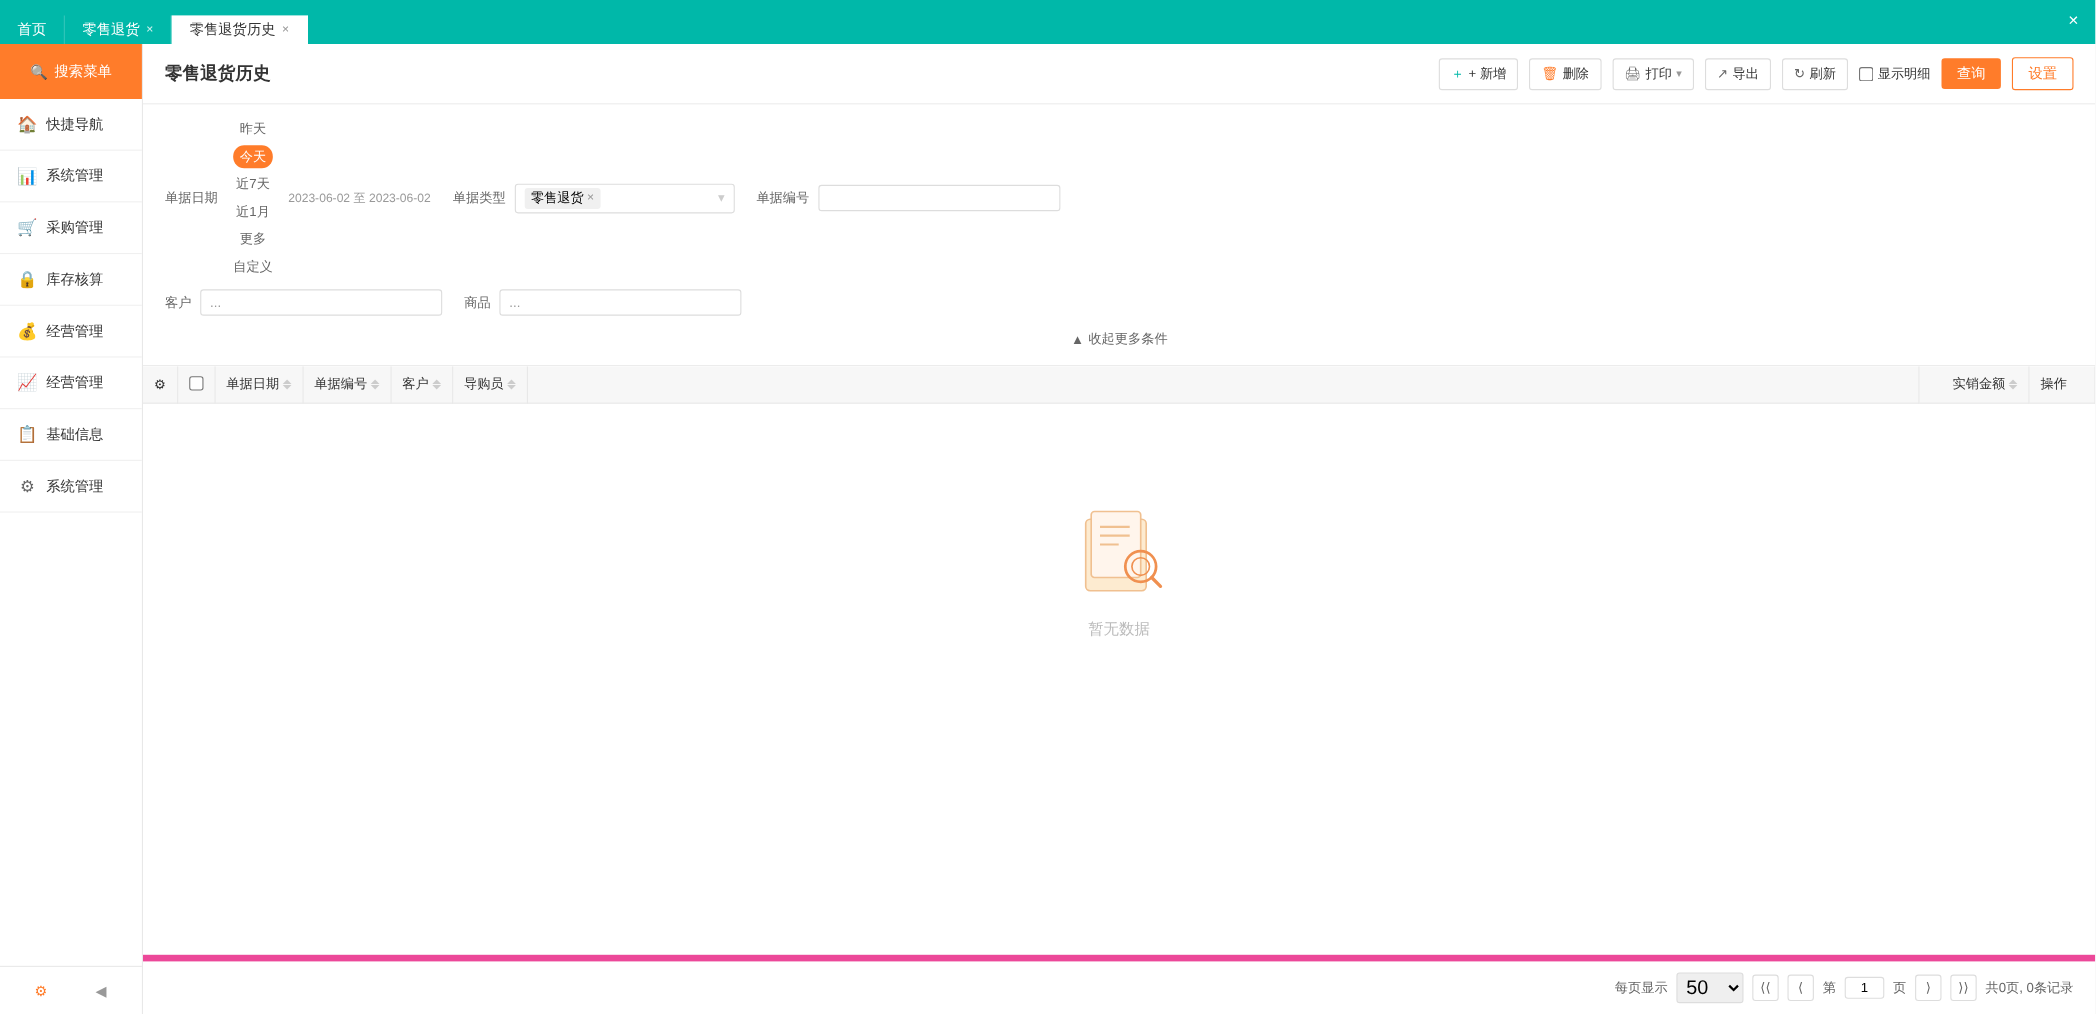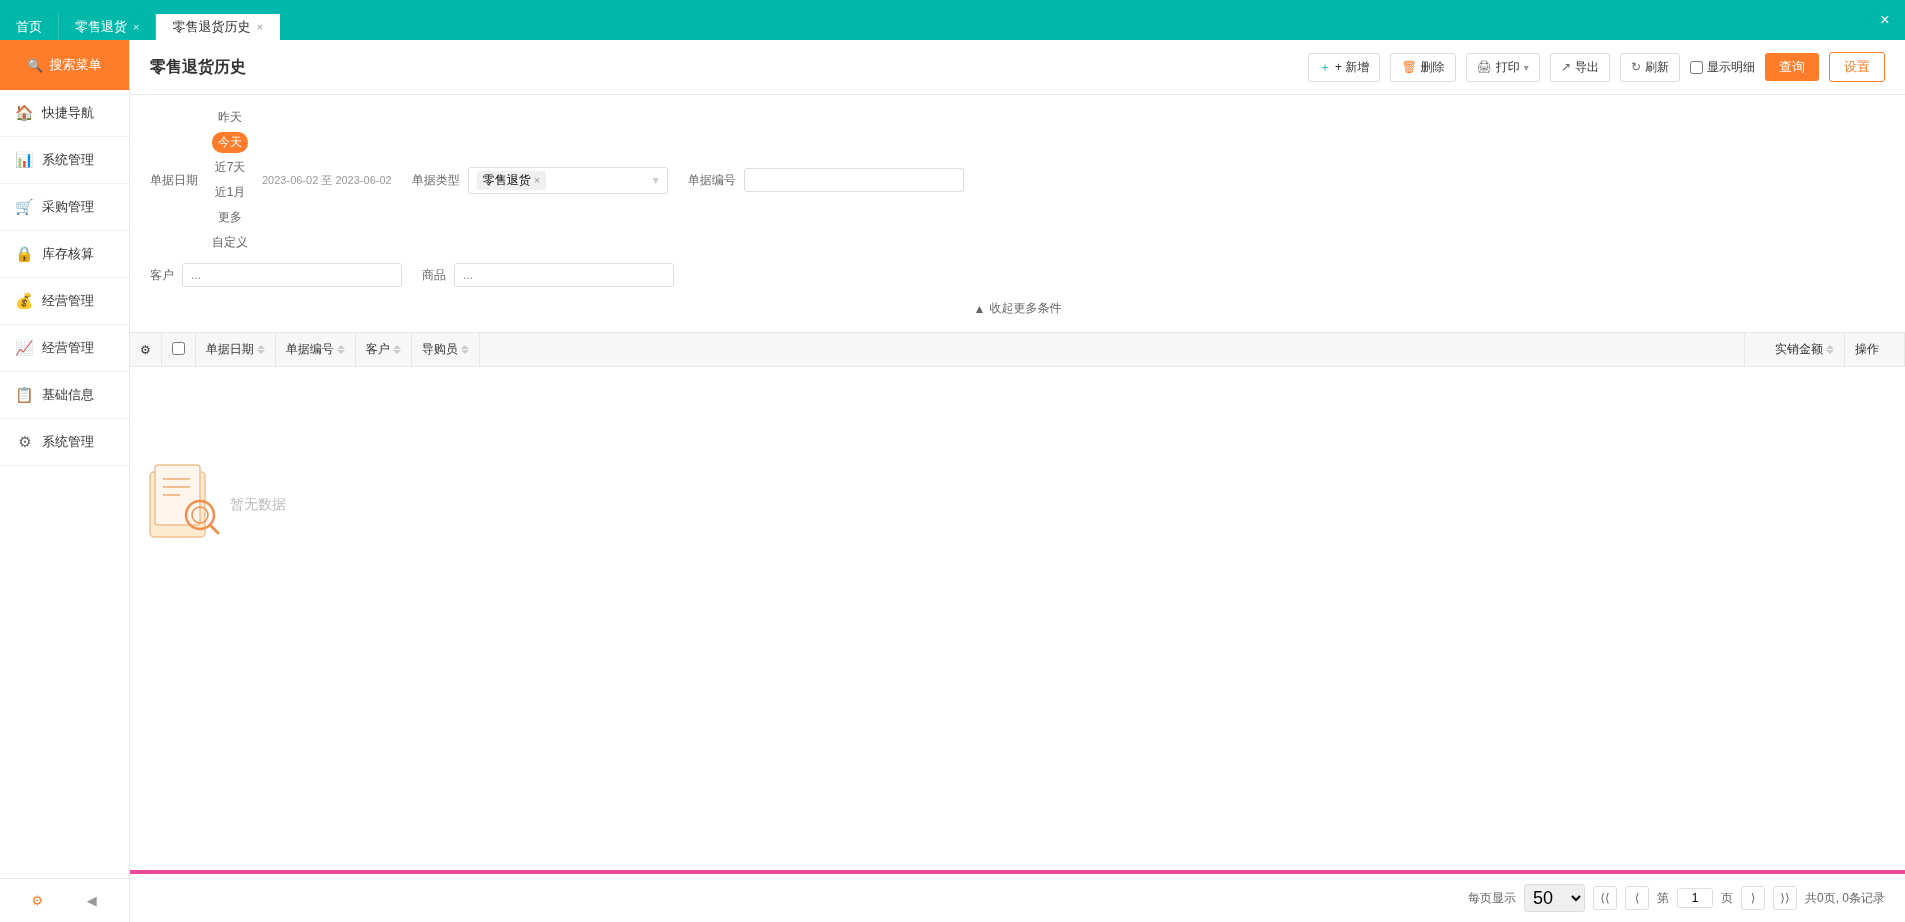--- a/index.html
+++ b/index.html
@@ -361,39 +361,39 @@
     }
     .sort-icon .down {
       border-left: 4px solid transparent;
       border-right: 4px solid transparent;
       border-top: 4px solid #ccc;
     }
 
     
     .empty-state {
       display: flex;
-      flex-direction: row;
+      flex-direction: column;
       align-items: center;
       padding: 80px 0;
       color: #999;
     }
     .empty-icon {
       width: 100px;
       height: 100px;
       margin-bottom: 16px;
     }
     .empty-text {
       font-size: 14px;
       color: #bbb;
     }
 
     
     .pagination-bar {
       background: #fff;
-      border-top: 4px solid #ec4899;
+      border-top: 6px solid #ec4899;
       padding: 10px 20px;
       display: flex;
       align-items: center;
       justify-content: flex-end;
       gap: 8px;
       flex-shrink: 0;
       font-size: 12px;
       color: #666;
     }
     .pagination-select {

